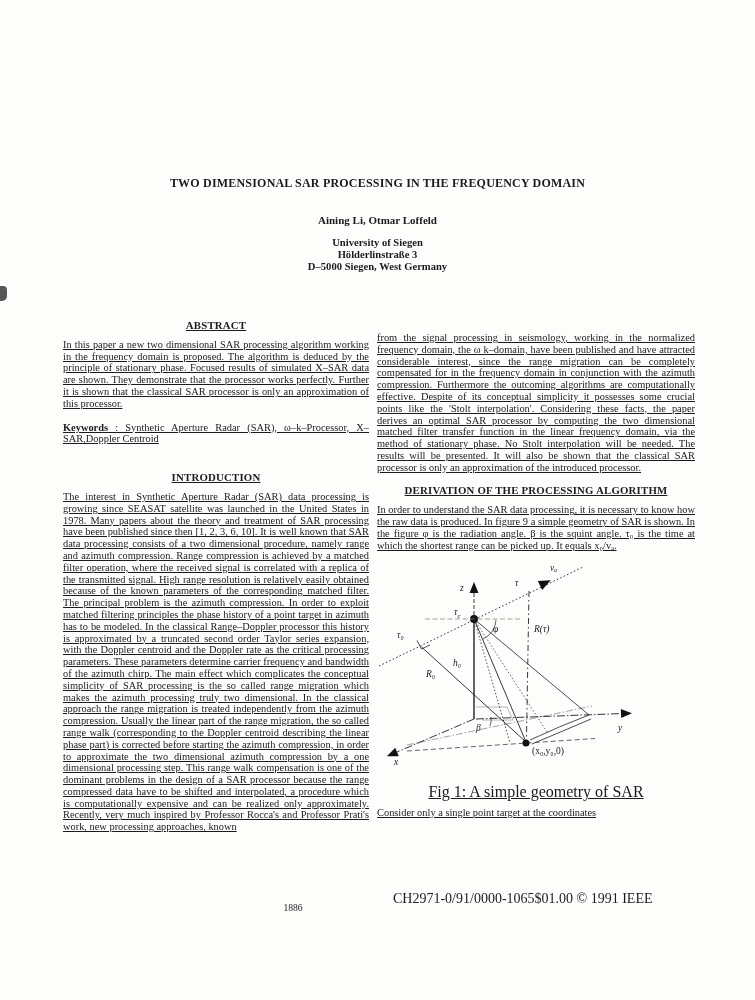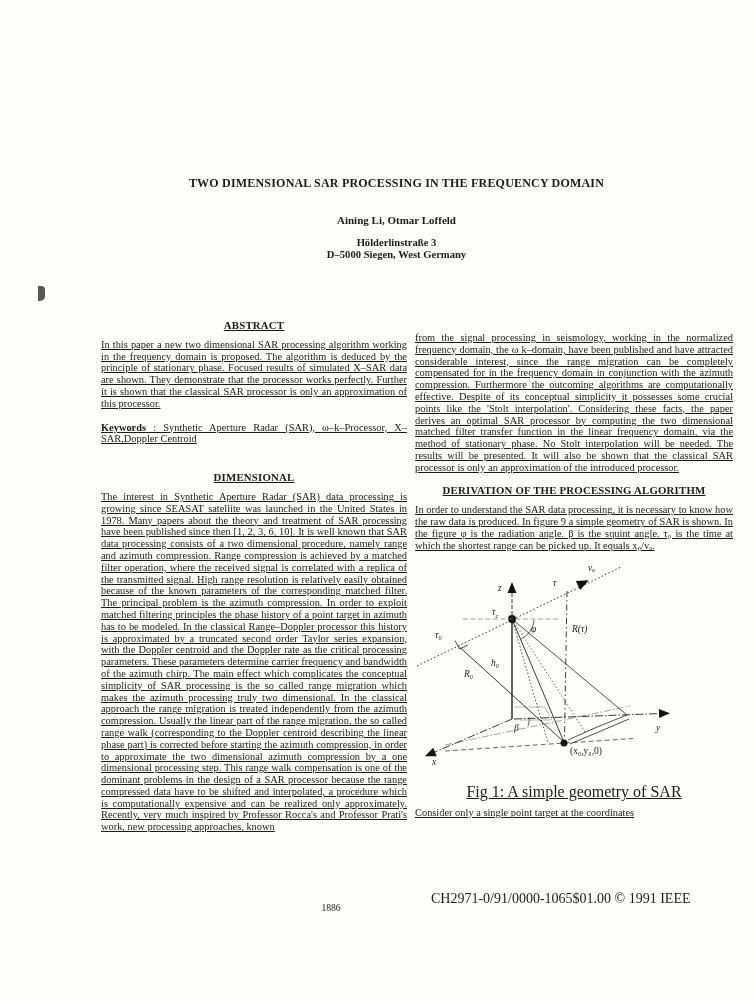--- a/index.html
+++ b/index.html
@@ -5,21 +5,21 @@
   html,body{margin:0;padding:0;}
   body{
     width:755px;height:1000px;
     background:#fdfdfc;
     font-family:"Liberation Serif","DejaVu Serif",serif;
     color:#1b1b1b;
     position:relative;
     overflow:hidden;
     -webkit-font-smoothing:antialiased;
   }
-  .page{position:absolute;inset:0;margin-left:38px;}
+  .page{position:absolute;inset:0;}
   .paper-title{
     position:absolute;top:176px;left:0;right:0;
     font-size:12px;font-weight:bold;letter-spacing:.2px;
     text-align:center;margin:0;
   }
   .authors{
     position:absolute;top:214px;left:0;right:0;
     font-size:11px;font-weight:bold;text-align:center;
   }
   .affiliation{
@@ -66,29 +66,30 @@
 
 <div class="page">
 
   <div class="scan-artifact"></div>
 
   <h1 class="paper-title">TWO DIMENSIONAL SAR PROCESSING IN THE FREQUENCY DOMAIN</h1>
 
   <div class="authors">Aining Li, Otmar Loffeld</div>
 
   <div class="affiliation">
+    <div>University of Siegen</div>
     <div>Hölderlinstraße 3</div>
     <div>D–5000 Siegen, West Germany</div>
   </div>
 
   <section class="col col-left">
     <h2>ABSTRACT</h2>
     <p>In this paper a new two dimensional SAR processing algorithm working in the frequency domain is proposed. The algorithm is deduced by the principle of stationary phase. Focused results of simulated X–SAR data are shown. They demonstrate that the processor works perfectly. Further it is shown that the classical SAR processor is only an approximation of this processor.</p>
     <p class="keywords"><b>Keywords</b><span> : Synthetic Aperture Radar (SAR), ω–k–Processor, X–SAR,Doppler Centroid</span></p>
-    <h2 class="intro-heading">DIMENSIONAL</h2>
+    <h2 class="intro-heading">INTRODUCTION</h2>
     <p>The interest in Synthetic Aperture Radar (SAR) data processing is growing since SEASAT satellite was launched in the United States in 1978. Many papers about the theory and treatment of SAR processing have been published since then [1, 2, 3, 6, 10]. It is well known that SAR data processing consists of a two dimensional procedure, namely range and azimuth compression. Range compression is achieved by a matched filter operation, where the received signal is correlated with a replica of the transmitted signal. High range resolution is relatively easily obtained because of the known parameters of the corresponding matched filter. The principal problem is the azimuth compression. In order to exploit matched filtering principles the phase history of a point target in azimuth has to be modeled. In the classical Range–Doppler processor this history is approximated by a truncated second order Taylor series expansion, with the Doppler centroid and the Doppler rate as the critical processing parameters. These parameters determine carrier frequency and bandwidth of the azimuth chirp. The main effect which complicates the conceptual simplicity of SAR processing is the so called range migration which makes the azimuth processing truly two dimensional. In the classical approach the range migration is treated independently from the azimuth compression. Usually the linear part of the range migration, the so called range walk (corresponding to the Doppler centroid describing the linear phase part) is corrected before starting the azimuth compression, in order to approximate the two dimensional azimuth compression by a one dimensional processing step. This range walk compensation is one of the dominant problems in the design of a SAR processor because the range compressed data have to be shifted and interpolated, a procedure which is computationally expensive and can be realized only approximately. Recently, very much inspired by Professor Rocca's and Professor Prati's work, new processing approaches, known</p>
   </section>
 
   <section class="col col-right">
     <p>from the signal processing in seismology, working in the normalized frequency domain, the ω k–domain, have been published and have attracted considerable interest, since the range migration can be completely compensated for in the frequency domain in conjunction with the azimuth compression. Furthermore the outcoming algorithms are computationally effective. Despite of its conceptual simplicity it possesses some crucial points like the 'Stolt interpolation'. Considering these facts, the paper derives an optimal SAR processor by computing the two dimensional matched filter transfer function in the linear frequency domain, via the method of stationary phase. No Stolt interpolation will be needed. The results will be presented. It will also be shown that the classical SAR processor is only an approximation of the introduced processor.</p>
     <h2 class="deriv-heading">DERIVATION OF THE PROCESSING ALGORITHM</h2>
     <p>In order to understand the SAR data processing, it is necessary to know how the raw data is produced. In figure 9 a simple geometry of SAR is shown. In the figure φ is the radiation angle. β is the squint angle. τ₀ is the time at which the shortest range can be picked up. It equals x₀/vₐ.</p>
 
     <figure>
       <svg width="314" height="210" viewBox="0 0 314 210">

